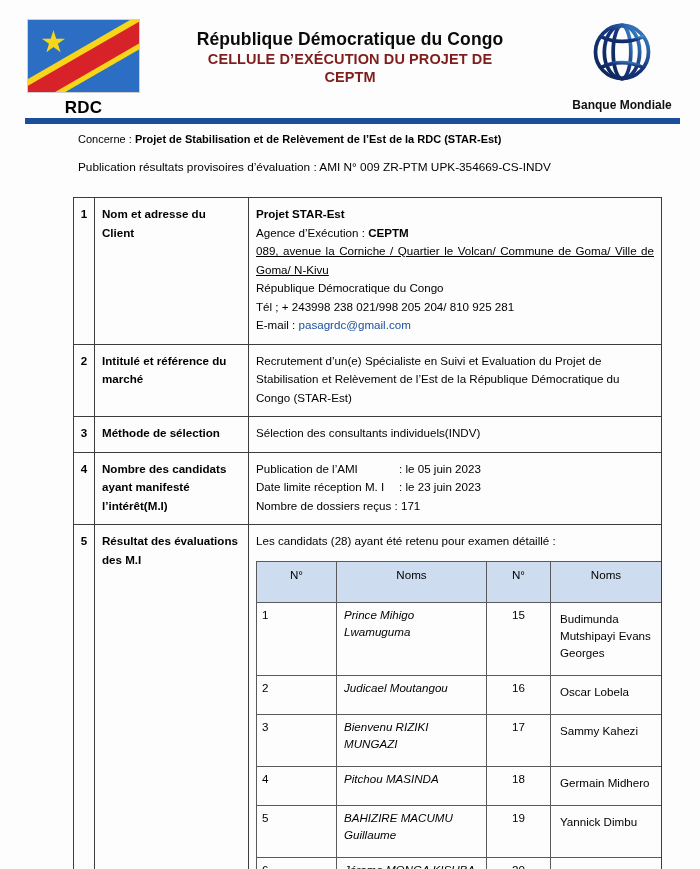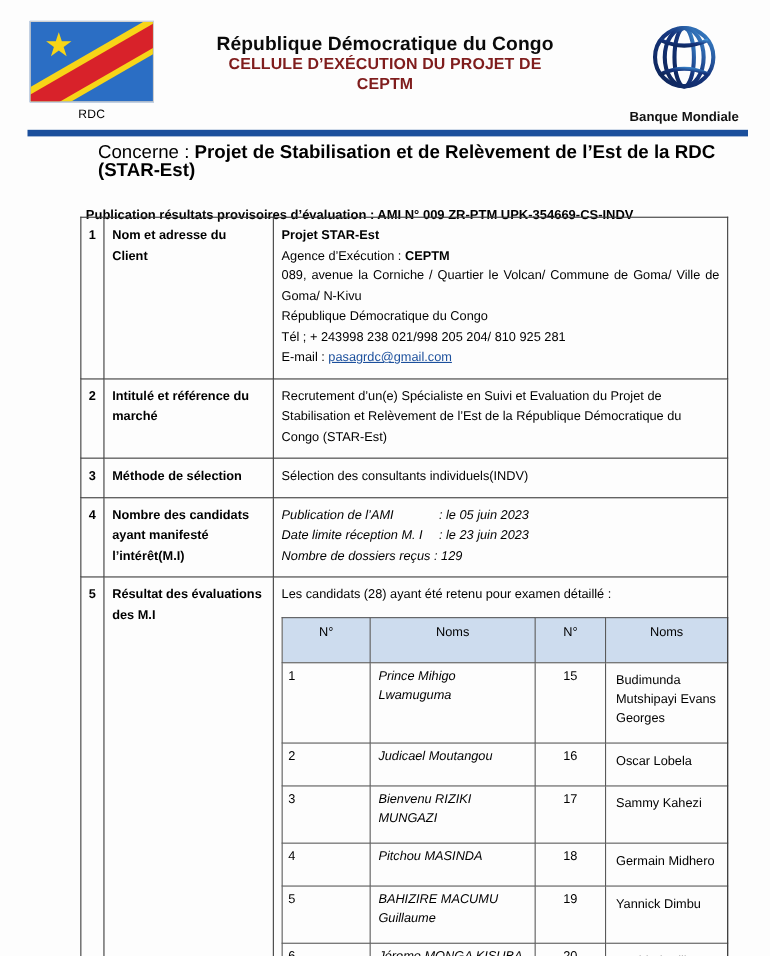--- a/index.html
+++ b/index.html
@@ -67,22 +67,22 @@
     top: 9px;
     width: 26px;
     height: 26px;
     color: #f7d518;
     font-size: 30px;
     line-height: 26px;
     text-align: center;
   }
   #flag-caption {
     margin-top: 5px;
-    font-size: 11px;
-    font-weight: normal;
+    font-size: 17px;
+    font-weight: bold;
     letter-spacing: 0.3px;
   }
 
   #title-block {
     position: absolute;
     left: 150px;
     top: 28px;
     width: 400px;
     text-align: center;
   }
@@ -130,30 +130,29 @@
   }
 
   
   #subject-area {
     position: absolute;
     left: 78px;
     top: 131px;
     width: 590px;
   }
   #concerne-line {
-    font-size: 17px;
+    font-size: 11px;
     line-height: 16px;
-    margin-left: 11px;
   }
   #concerne-line .lbl { font-weight: normal; }
   #concerne-line .val { font-weight: bold; }
   #publication-line {
-    margin-top: 24px;
+    margin-top: 12px;
     font-size: 11.8px;
-    font-weight: bold;
+    font-weight: normal;
     line-height: 16px;
   }
 
   
   #main-table {
     position: absolute;
     left: 73px;
     top: 197px;
     width: 578px;
     border-collapse: collapse;
@@ -174,27 +173,26 @@
   }
   #main-table td.label {
     width: 139px;
     font-weight: bold;
   }
   #main-table td.content {
     width: 398px;
   }
   td.num.mid { vertical-align: middle; }
 
-  .justify { text-align: justify; }
+  .justify { text-align: justify; text-decoration: underline; }
   .bold { font-weight: bold; }
   .link {
     color: #1b4f9c;
-    text-decoration: underline;
-  }
-  .dl-row { display: block; font-style: italic; }
+  }
+  .dl-row { display: block; }
   .dl-key {
     display: inline-block;
     width: 143px;
   }
 
   
   #cand-intro {
     margin-bottom: 10px;
   }
   #cand-table {
@@ -318,21 +316,21 @@
         <td class="label">Méthode de sélection</td>
         <td class="content">Sélection des consultants individuels(INDV)</td>
       </tr>
 
       <tr>
         <td class="num">4</td>
         <td class="label">Nombre des candidats ayant manifesté l’intérêt(M.I)</td>
         <td class="content">
           <span class="dl-row"><span class="dl-key">Publication de l’AMI</span><span>: le 05 juin 2023</span></span>
           <span class="dl-row"><span class="dl-key">Date limite réception M. I</span><span>: le 23 juin 2023</span></span>
-          <span class="dl-row">Nombre de dossiers reçus : 129</span>
+          <span class="dl-row">Nombre de dossiers reçus : 171</span>
         </td>
       </tr>
 
       <tr>
         <td class="num mid">5</td>
         <td class="label">Résultat des évaluations des M.I</td>
         <td class="content">
           <div id="cand-intro">Les candidats (28) ayant été retenu pour examen détaillé :</div>
 
           <table id="cand-table">

